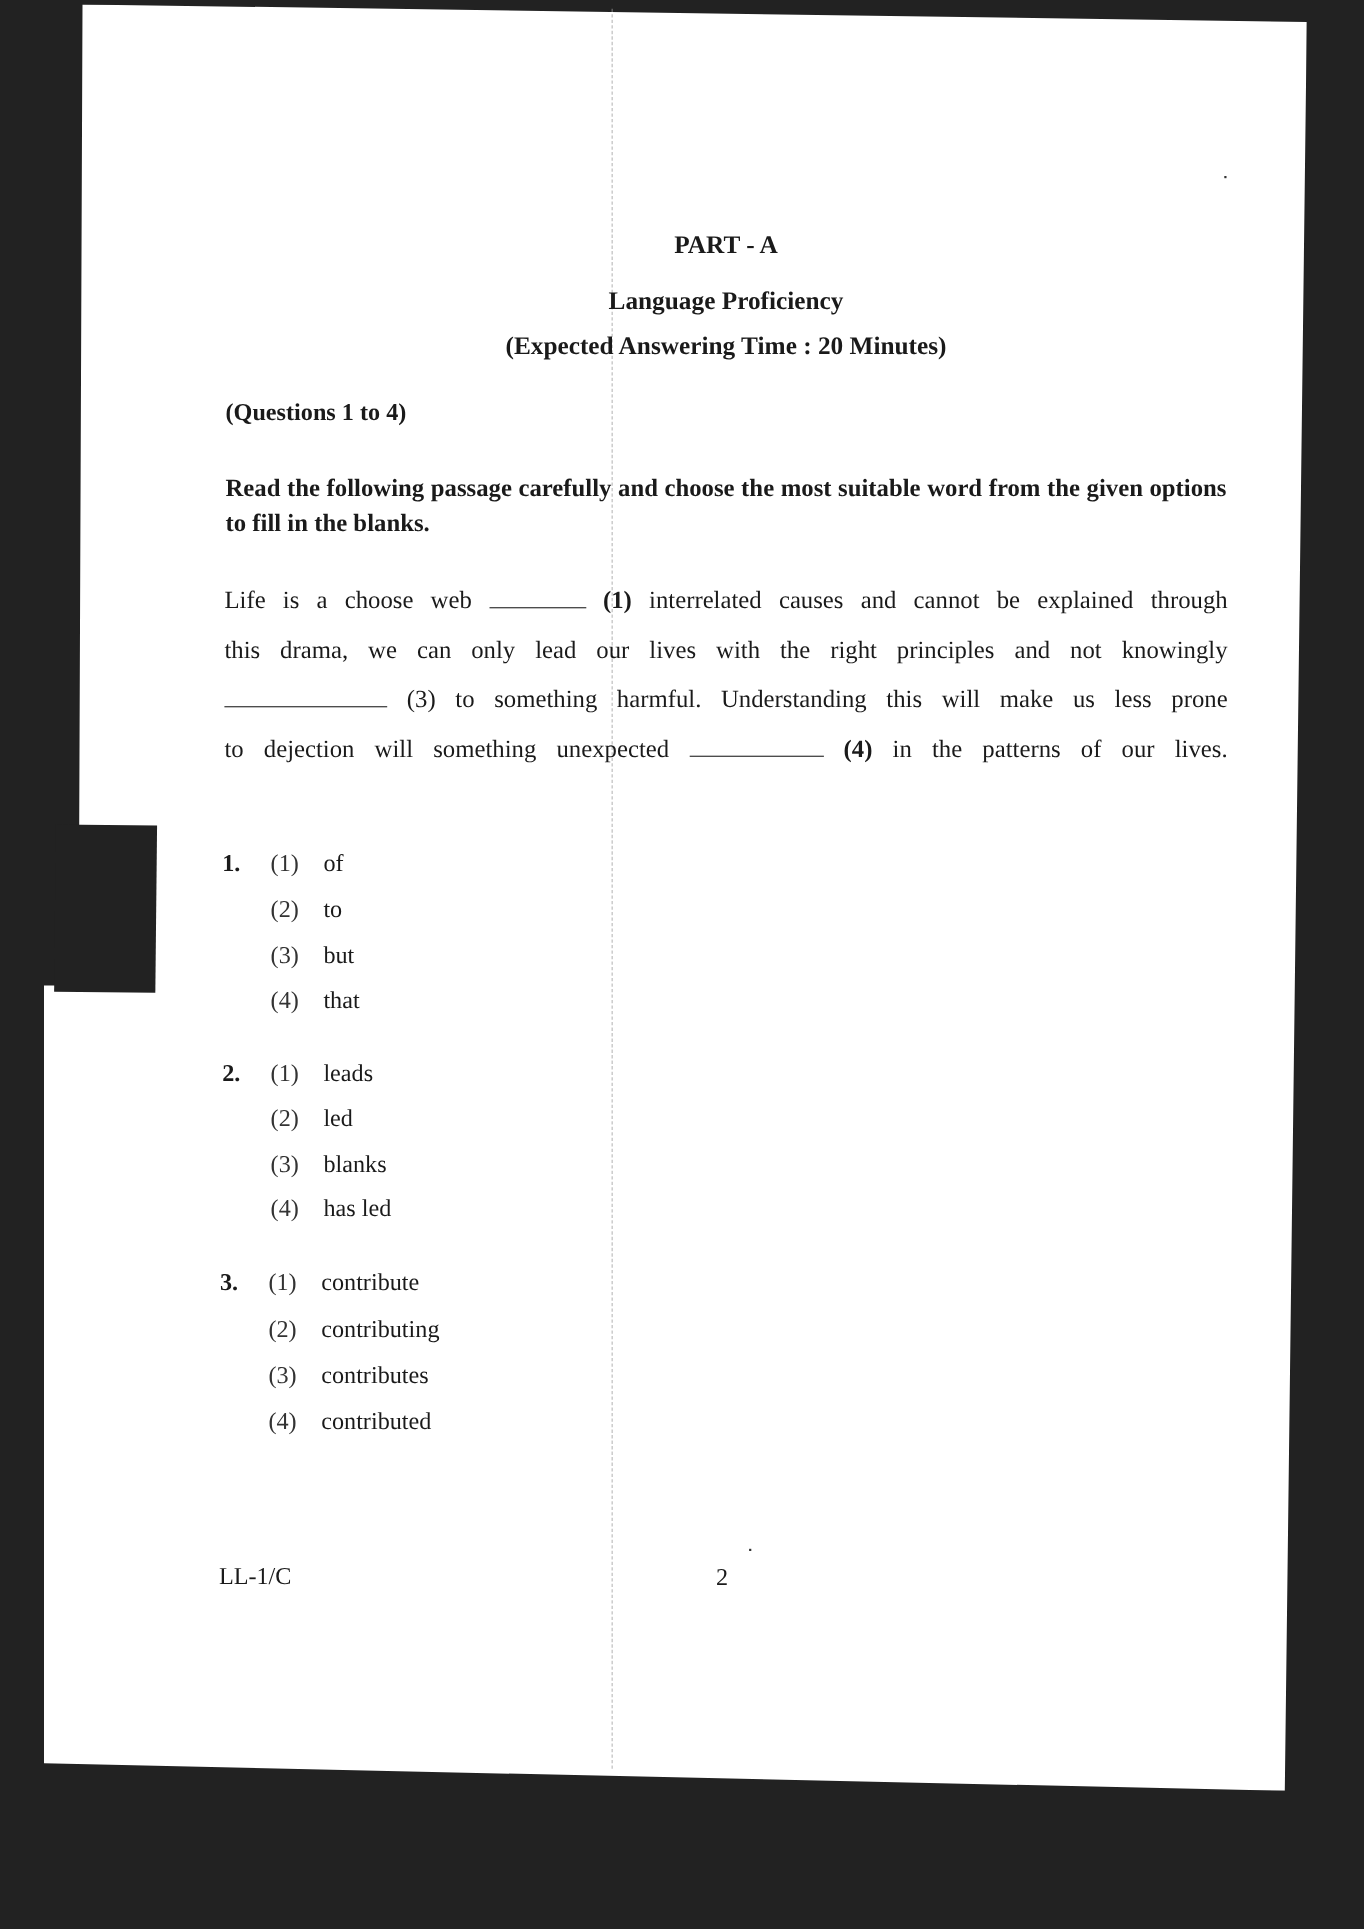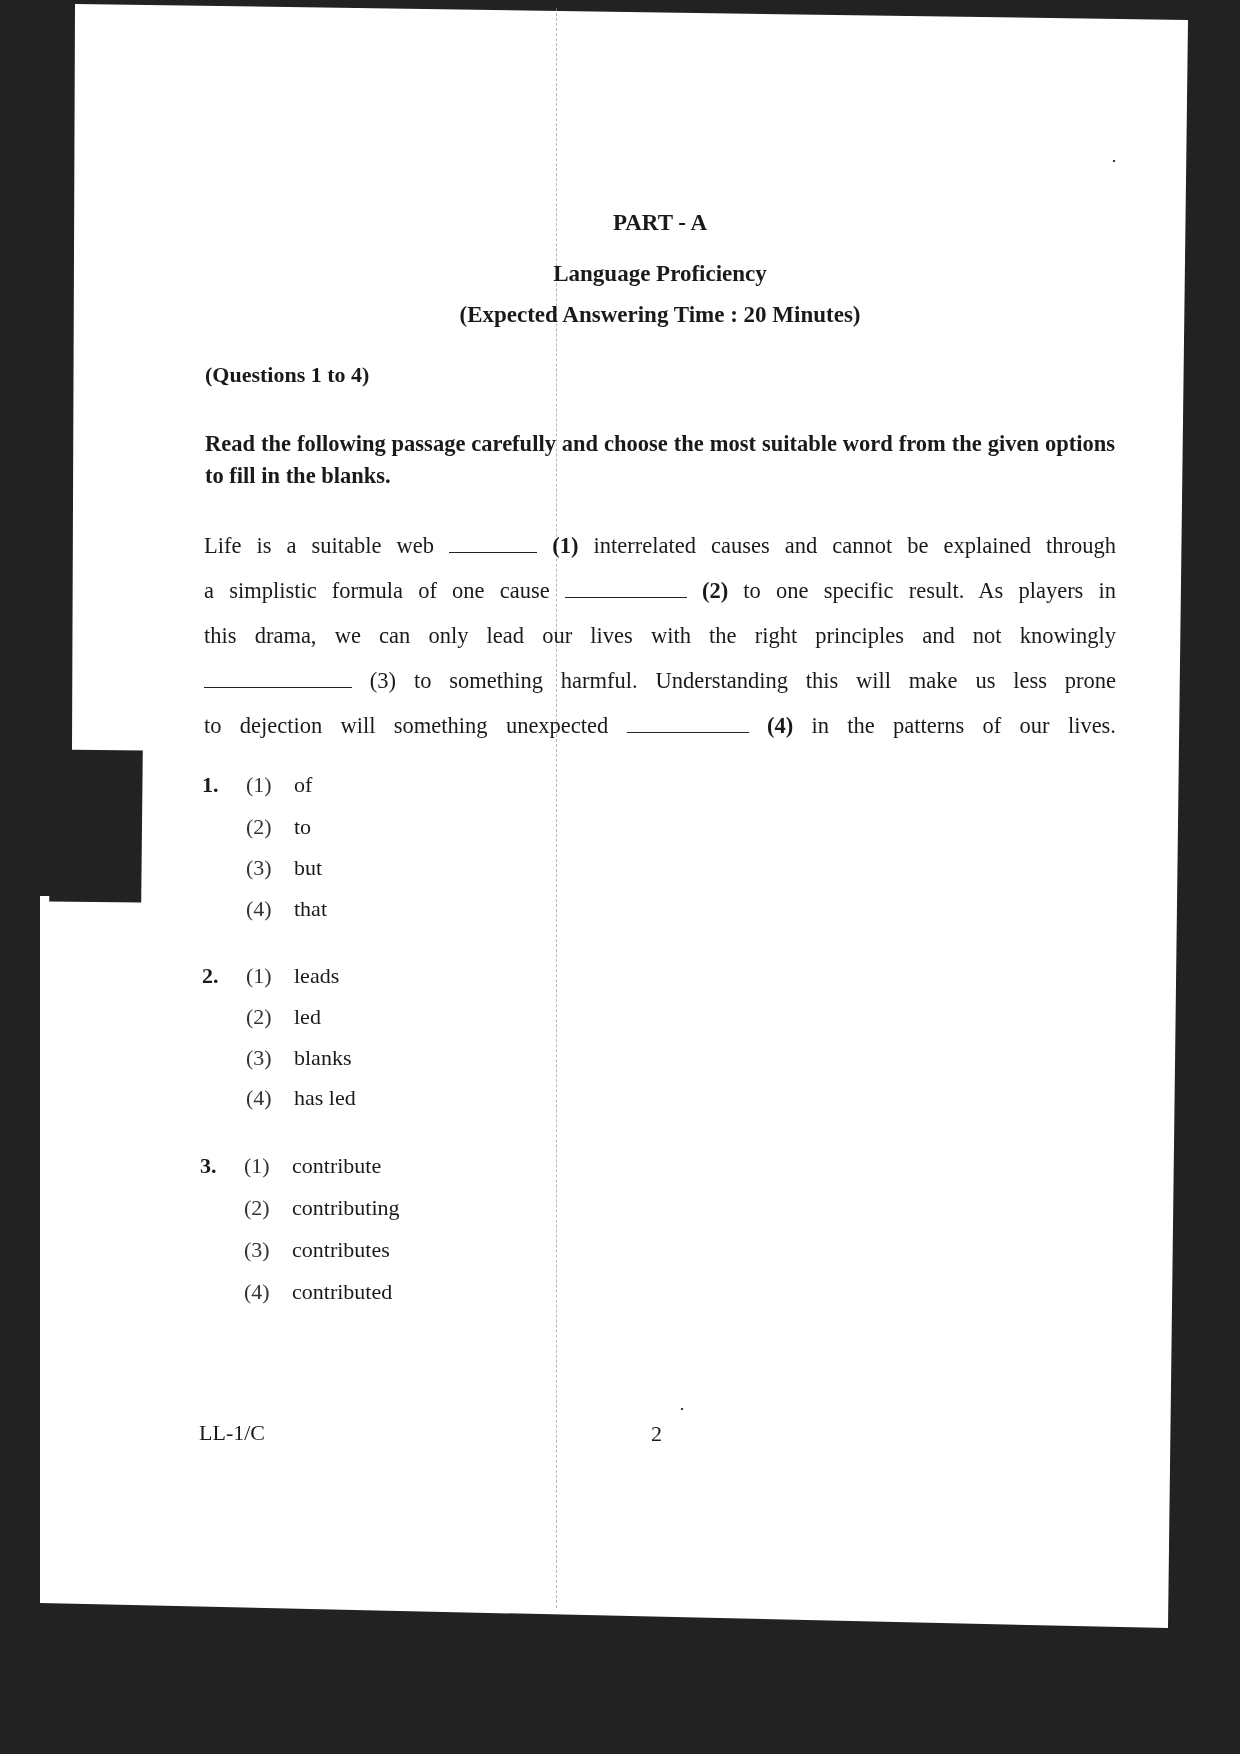--- a/index.html
+++ b/index.html
@@ -150,30 +150,24 @@
   <div class="center-block part-title">PART - A</div>
   <div class="center-block section-title">Language Proficiency</div>
   <div class="center-block time-note">(Expected Answering Time : 20 Minutes)</div>
 
   <div class="questions-range">(Questions 1 to 4)</div>
 
   <div class="instruction">Read the following passage carefully and choose the most suitable word from the given options to fill in the blanks.</div>
 
   <div class="passage">
     <span class="passage-line">
-      <span>Life is a suitable web</span>
+      <span>Life is a choose web</span>
       <span class="blank" style="width:88px"></span>
       <span class="blank-num">(1)</span>
       <span>interrelated causes and cannot be explained through</span>
-    </span>
-    <span class="passage-line">
-      <span>a simplistic formula of one cause</span>
-      <span class="blank" style="width:122px"></span>
-      <span class="blank-num">(2)</span>
-      <span>to one specific result. As players in</span>
     </span>
     <span class="passage-line">
       <span>this drama, we can only lead our lives with the right principles and not knowingly</span>
     </span>
     <span class="passage-line">
       <span class="blank" style="width:148px"></span>
       <span>(3)</span>
       <span>to something harmful. Understanding this will make us less prone</span>
     </span>
     <span class="passage-line">

